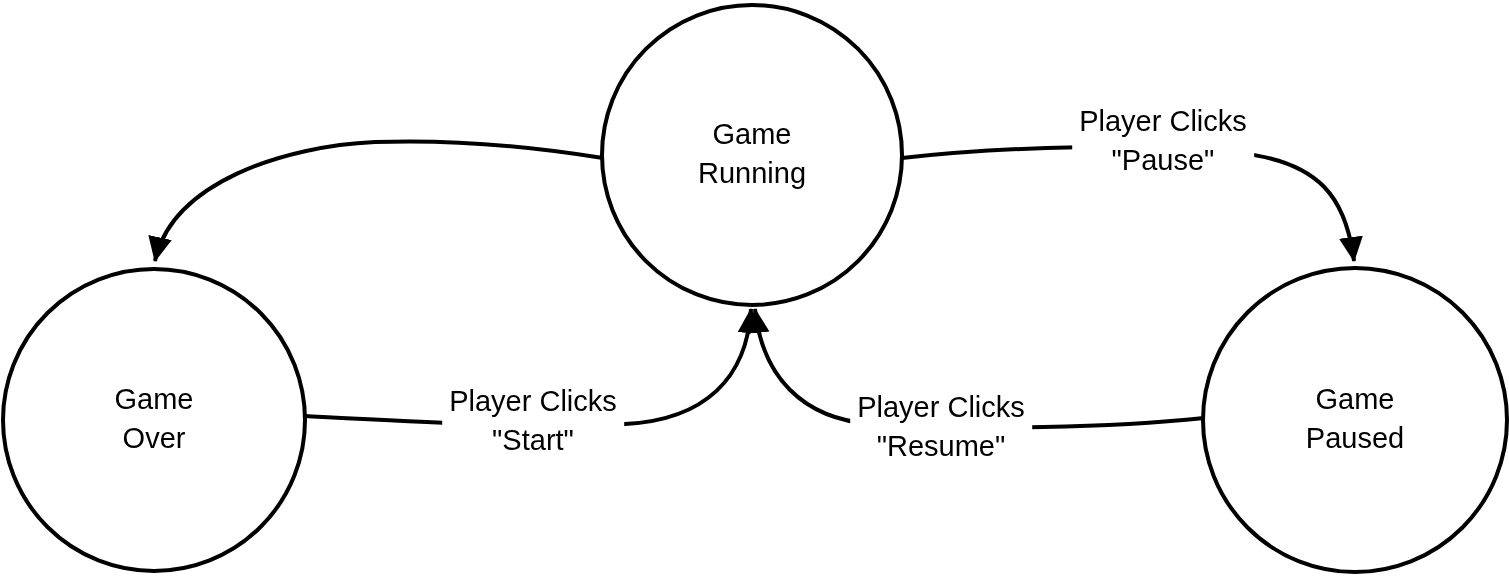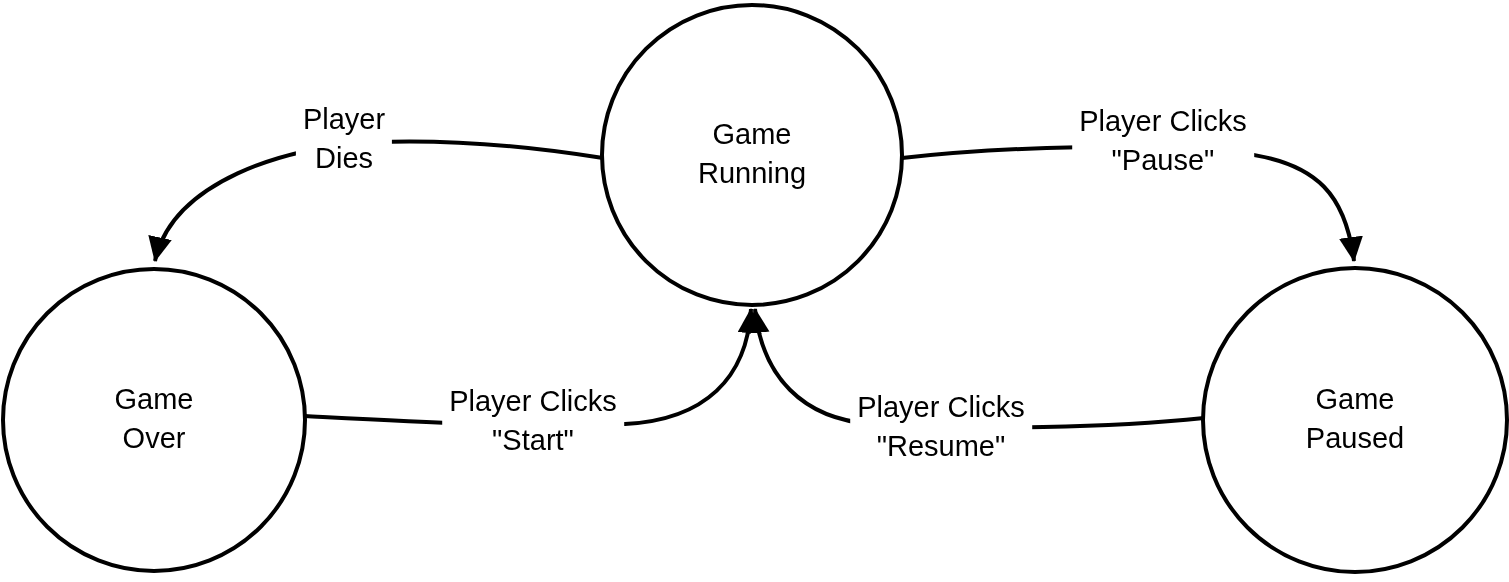--- a/index.html
+++ b/index.html
@@ -67,22 +67,20 @@
     <circle class="diagram-node" cx="1355" cy="420" r="152"></circle>
   </svg>
 
   <div class="label" style="left:752px; top:154px;">Game
 Running</div>
   <div class="label" style="left:154px; top:419px;">Game
 Over</div>
   <div class="label" style="left:1355px; top:419px;">Game
 Paused</div>
 
-  <div class="label edge-label" style="left:344px; top:139px;">Player
-Dies</div>
   <div class="label edge-label" style="left:1163px; top:141px;">Player Clicks
 "Pause"</div>
   <div class="label edge-label" style="left:533px; top:421px;">Player Clicks
 "Start"</div>
   <div class="label edge-label" style="left:941px; top:427px;">Player Clicks
 "Resume"</div>
 
 </div>
 
 </body></html>

